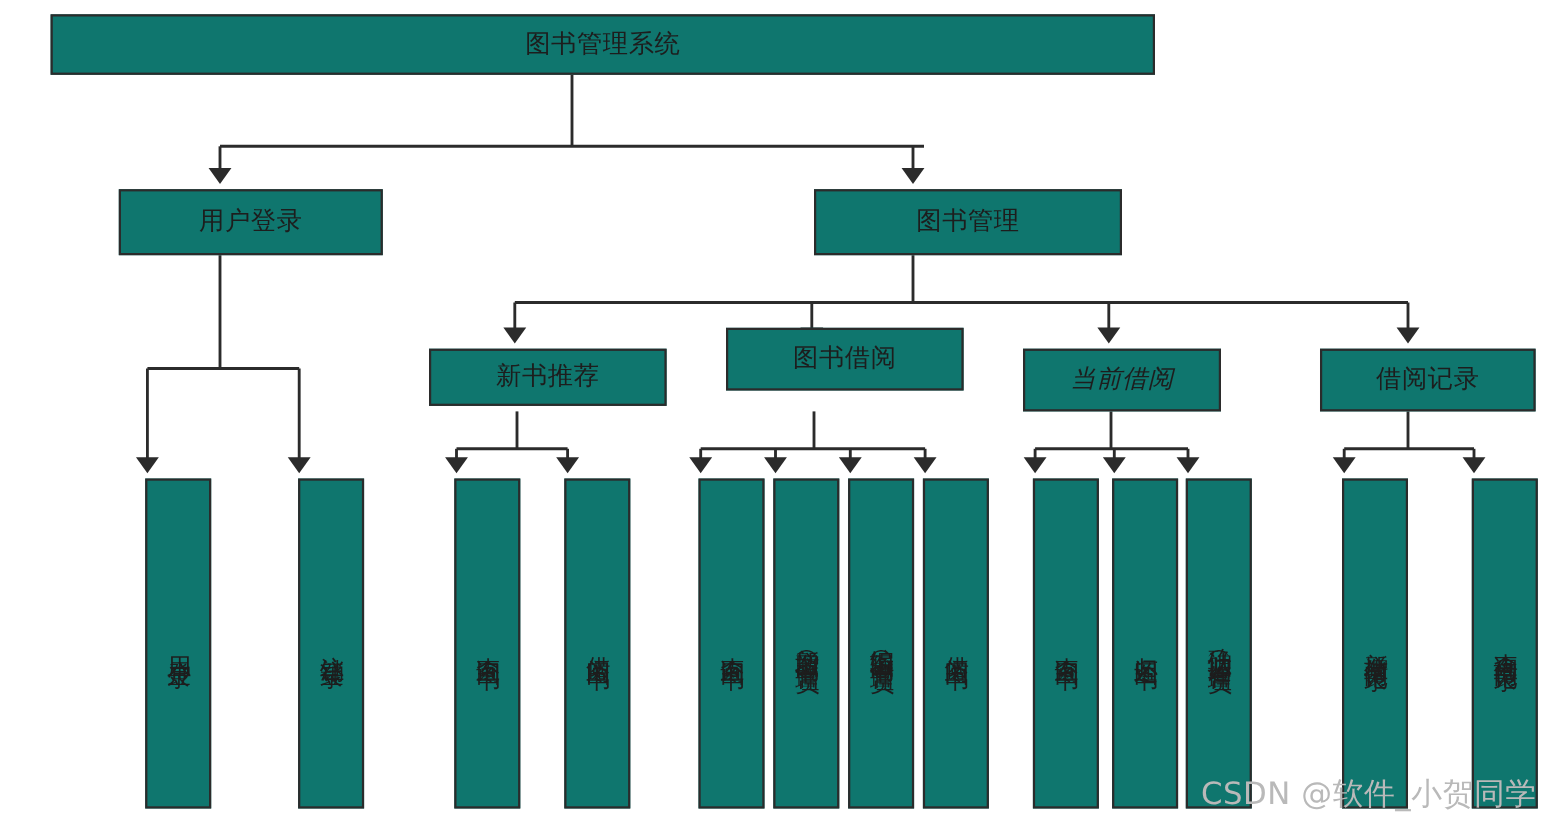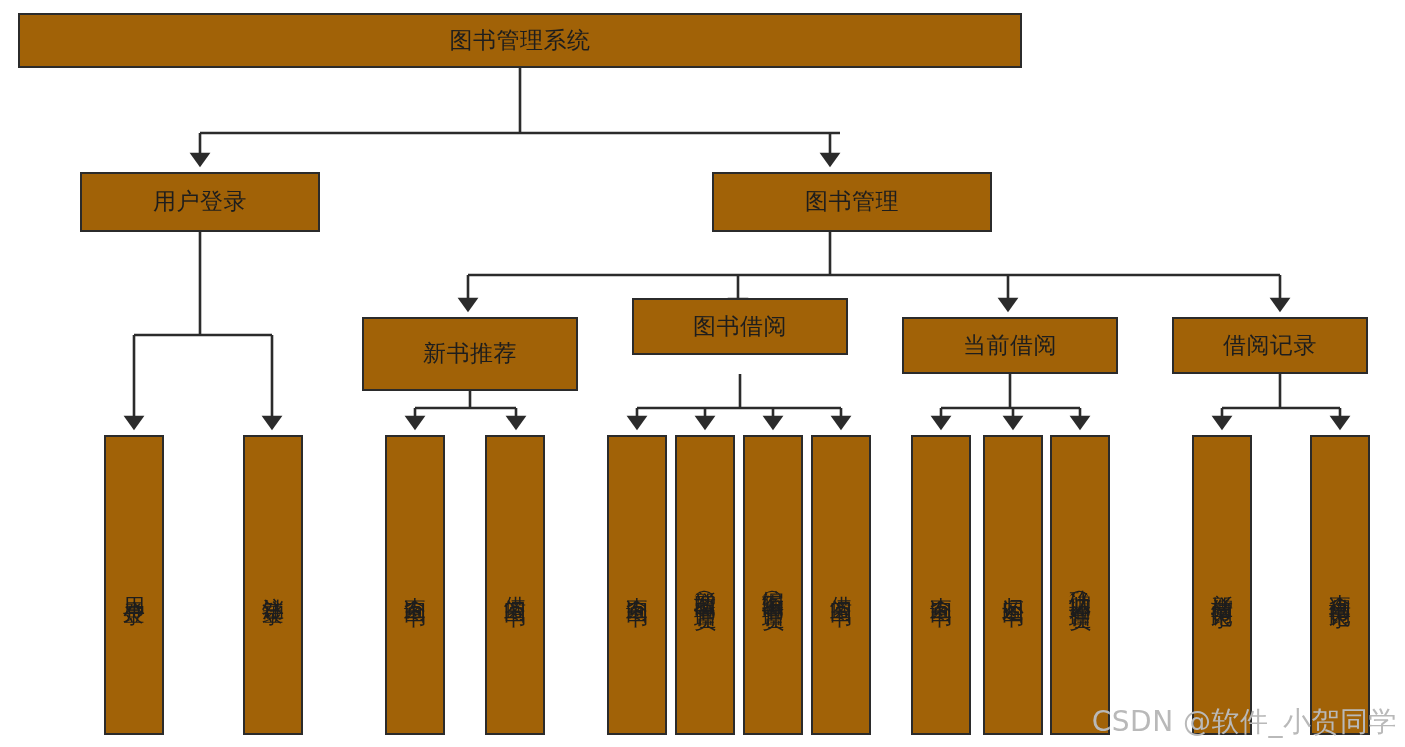--- a/index.html
+++ b/index.html
@@ -22,26 +22,27 @@
     position: absolute;
     left: 0;
     top: 0;
     width: 1405px;
     height: 747px;
     pointer-events: none;
   }
   .node {
     position: absolute;
     box-sizing: border-box;
-    background: #a16207;
+    background: #0f766e;
     border: 2.4px solid #2b2b2b;
     display: flex;
     align-items: center;
     justify-content: center;
     z-index: 3;
+    margin-left: 28px;
   }
   .node .label {
     font-size: 23px;
     line-height: 1.12;
     letter-spacing: 0.5px;
     color: #1d1d1d;
     white-space: nowrap;
     text-align: center;
   }
   .node.leaf {
@@ -128,27 +129,27 @@
     <span class="label">图书管理系统</span>
   </div>
 
   <div class="node" style="left:80px; top:172px; width:240px; height:60px;">
     <span class="label">用户登录</span>
   </div>
   <div class="node" style="left:712px; top:172px; width:280px; height:60px;">
     <span class="label">图书管理</span>
   </div>
 
-  <div class="node" style="left:362px; top:317px; width:216px; height:74px;">
+  <div class="node" style="left:362px; top:317px; width:216px; height:52px;">
     <span class="label">新书推荐</span>
   </div>
   <div class="node" style="left:632px; top:298px; width:216px; height:57px;">
     <span class="label">图书借阅</span>
   </div>
-  <div class="node" style="left:902px; top:317px; width:216px; height:57px;">
+  <div class="node" style="left:902px; top:317px; width:180px; height:57px;font-style:italic;">
     <span class="label">当前借阅</span>
   </div>
   <div class="node" style="left:1172px; top:317px; width:196px; height:57px;">
     <span class="label">借阅记录</span>
   </div>
 
   <div class="node leaf" style="left:104px; top:435px; width:60px; height:300px;">
     <span class="label">用户登录</span>
   </div>
   <div class="node leaf" style="left:243px; top:435px; width:60px; height:300px;">

